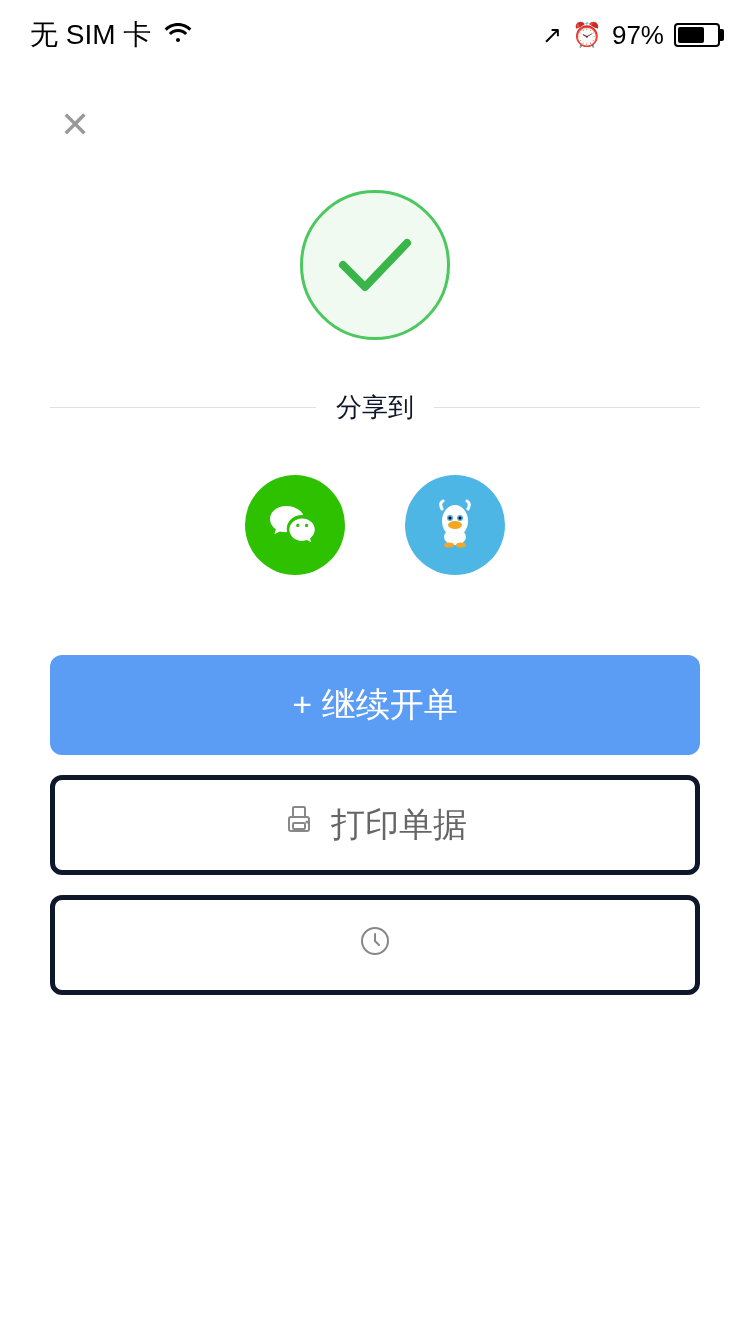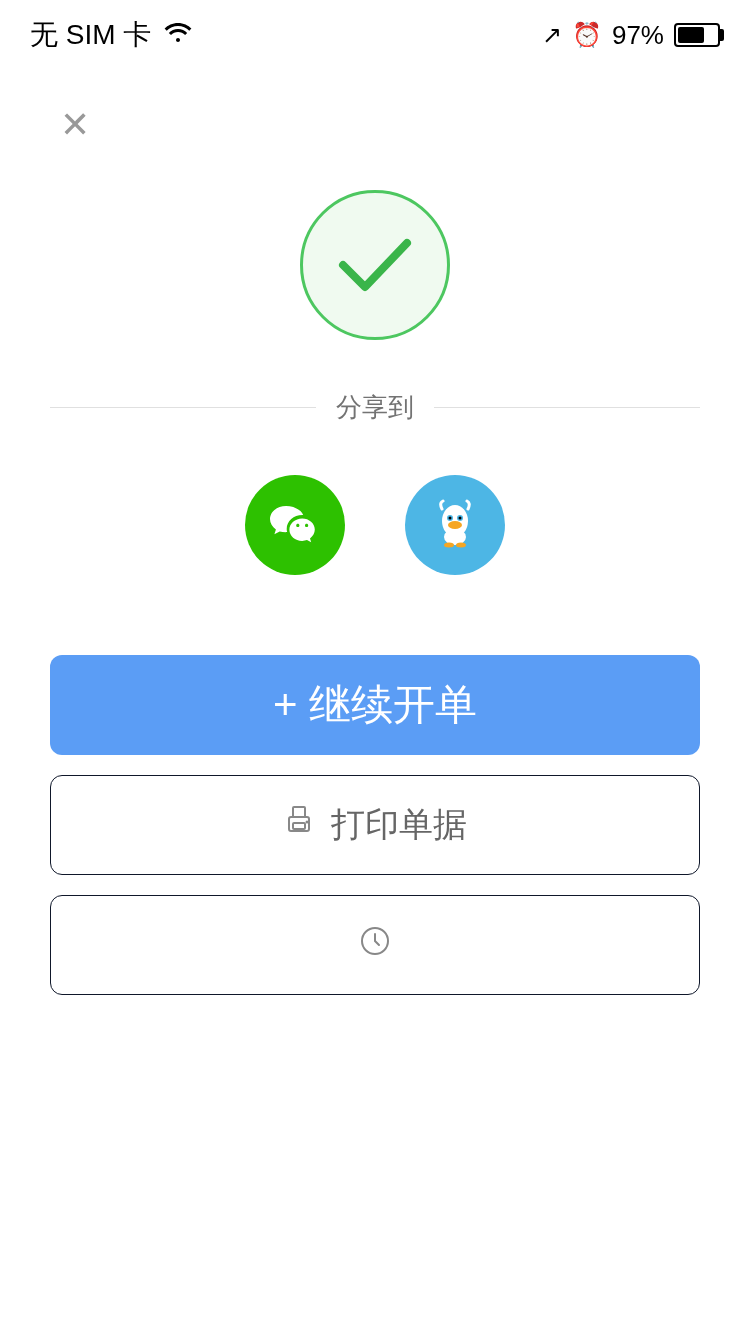--- a/index.html
+++ b/index.html
@@ -151,21 +151,21 @@
     }
 
     .divider-line {
       flex: 1;
       height: 1px;
       background: #e0e0e0;
     }
 
     .divider-text {
       font-size: 26px;
-      color: #737373;
+      color: #0f172a;
       white-space: nowrap;
     }
 
     
     .share-icons {
       display: flex;
       gap: 60px;
       justify-content: center;
       margin-bottom: 80px;
     }
@@ -197,34 +197,34 @@
       flex-direction: column;
       gap: 20px;
     }
 
     .btn-primary {
       width: 100%;
       height: 100px;
       background: #5b9df5;
       border: none;
       border-radius: 12px;
-      font-size: 42px;
+      font-size: 34px;
       color: #ffffff;
       cursor: pointer;
       display: flex;
       align-items: center;
       justify-content: center;
       gap: 16px;
     }
 
     .btn-secondary {
       width: 100%;
       height: 100px;
       background: #ffffff;
-      border: 1px solid #0f172a;
+      border: 5px solid #0f172a;
       border-radius: 12px;
       font-size: 34px;
       color: #666666;
       cursor: pointer;
       display: flex;
       align-items: center;
       justify-content: center;
       gap: 16px;
     }
   </style>

